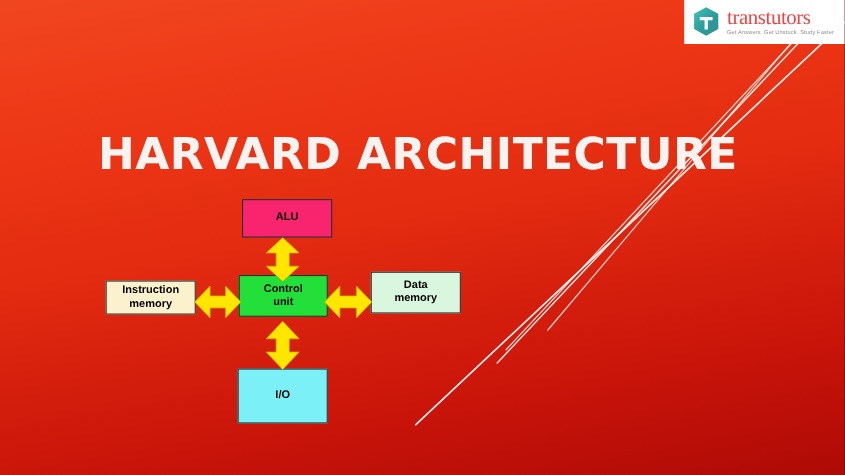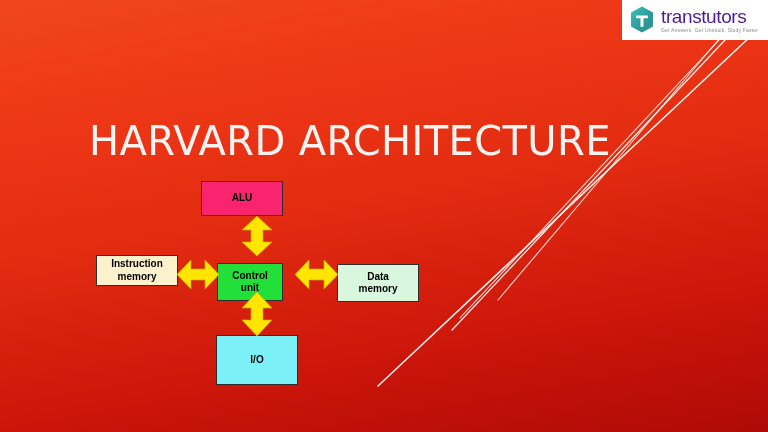--- a/index.html
+++ b/index.html
@@ -44,41 +44,41 @@
     position: relative;
   }
   #logo-text-wrap {
     margin-left: 5px;
     line-height: 1;
   }
   .logo-word {
     display: block;
     font-size: 19px;
     letter-spacing: -0.4px;
-    color: #4c1d95;
-    font-family: Liberation Sans, sans-serif;
+    color: #ef4444;
+    font-family: Liberation Serif, serif;
     font-weight: 400;
   }
   .logo-tag {
     display: block;
     margin-top: 2px;
     font-size: 5.1px;
     letter-spacing: 0.15px;
     color: #8d8d8d;
     font-family: "Liberation Sans", sans-serif;
     white-space: nowrap;
   }
 
   
   #title {
     position: absolute;
     left: 89px;
     top: 118px;
     font-size: 40px;
-    font-weight: 400;
+    font-weight: 700;
     color: #f7f3f1;
     letter-spacing: 0.4px;
     white-space: nowrap;
     font-family: "DejaVu Sans", sans-serif;
   }
 
   
   #diagram {
     position: absolute;
     left: 0;
@@ -93,24 +93,24 @@
     display: flex;
     align-items: center;
     justify-content: center;
     text-align: center;
     color: #000000;
     font-weight: bold;
     font-size: 10px;
     line-height: 1.22;
     font-family: "Liberation Sans", sans-serif;
   }
-  #node-alu       { left: 201px; top: 181px; width: 82px; height: 35px; background: #f9246e; }
+  #node-alu       { left: 220px; top: 181px; width: 82px; height: 35px; background: #f9246e; }
   #node-instr     { left: 96px;  top: 255px; width: 82px; height: 31px; background: #fcf1cd; }
-  #node-control   { left: 217px; top: 263px; width: 66px; height: 38px; background: #22e039; }
-  #node-data      { left: 337px; top: 264px; width: 82px; height: 38px; background: #d9f6de; }
+  #node-control   { left: 217px; top: 250px; width: 81px; height: 38px; background: #22e039; }
+  #node-data      { left: 337px; top: 247px; width: 82px; height: 38px; background: #d9f6de; }
   #node-io        { left: 216px; top: 335px; width: 82px; height: 50px; background: #7cf0f7; }
 
   .arrow {
     position: absolute;
   }
   #arrow-alu      { left: 239px; top: 216px; width: 36px; height: 40px; }
   #arrow-io       { left: 239px; top: 292px; width: 36px; height: 44px; }
   #arrow-left     { left: 177px; top: 259px; width: 42px; height: 31px; }
   #arrow-right    { left: 295px; top: 259px; width: 43px; height: 31px; }
 </style>

